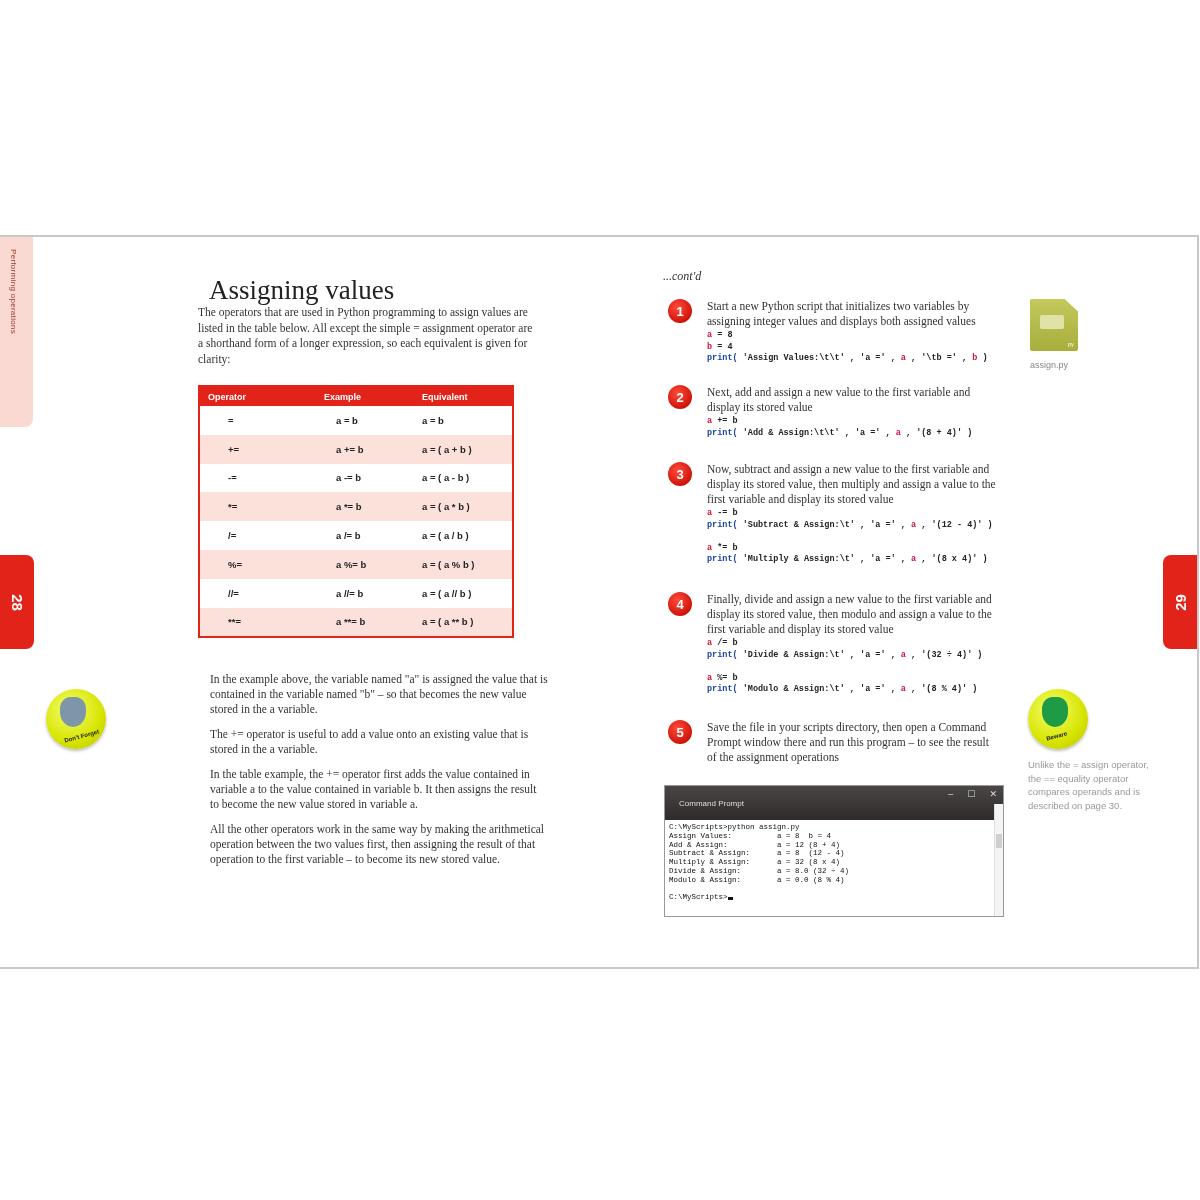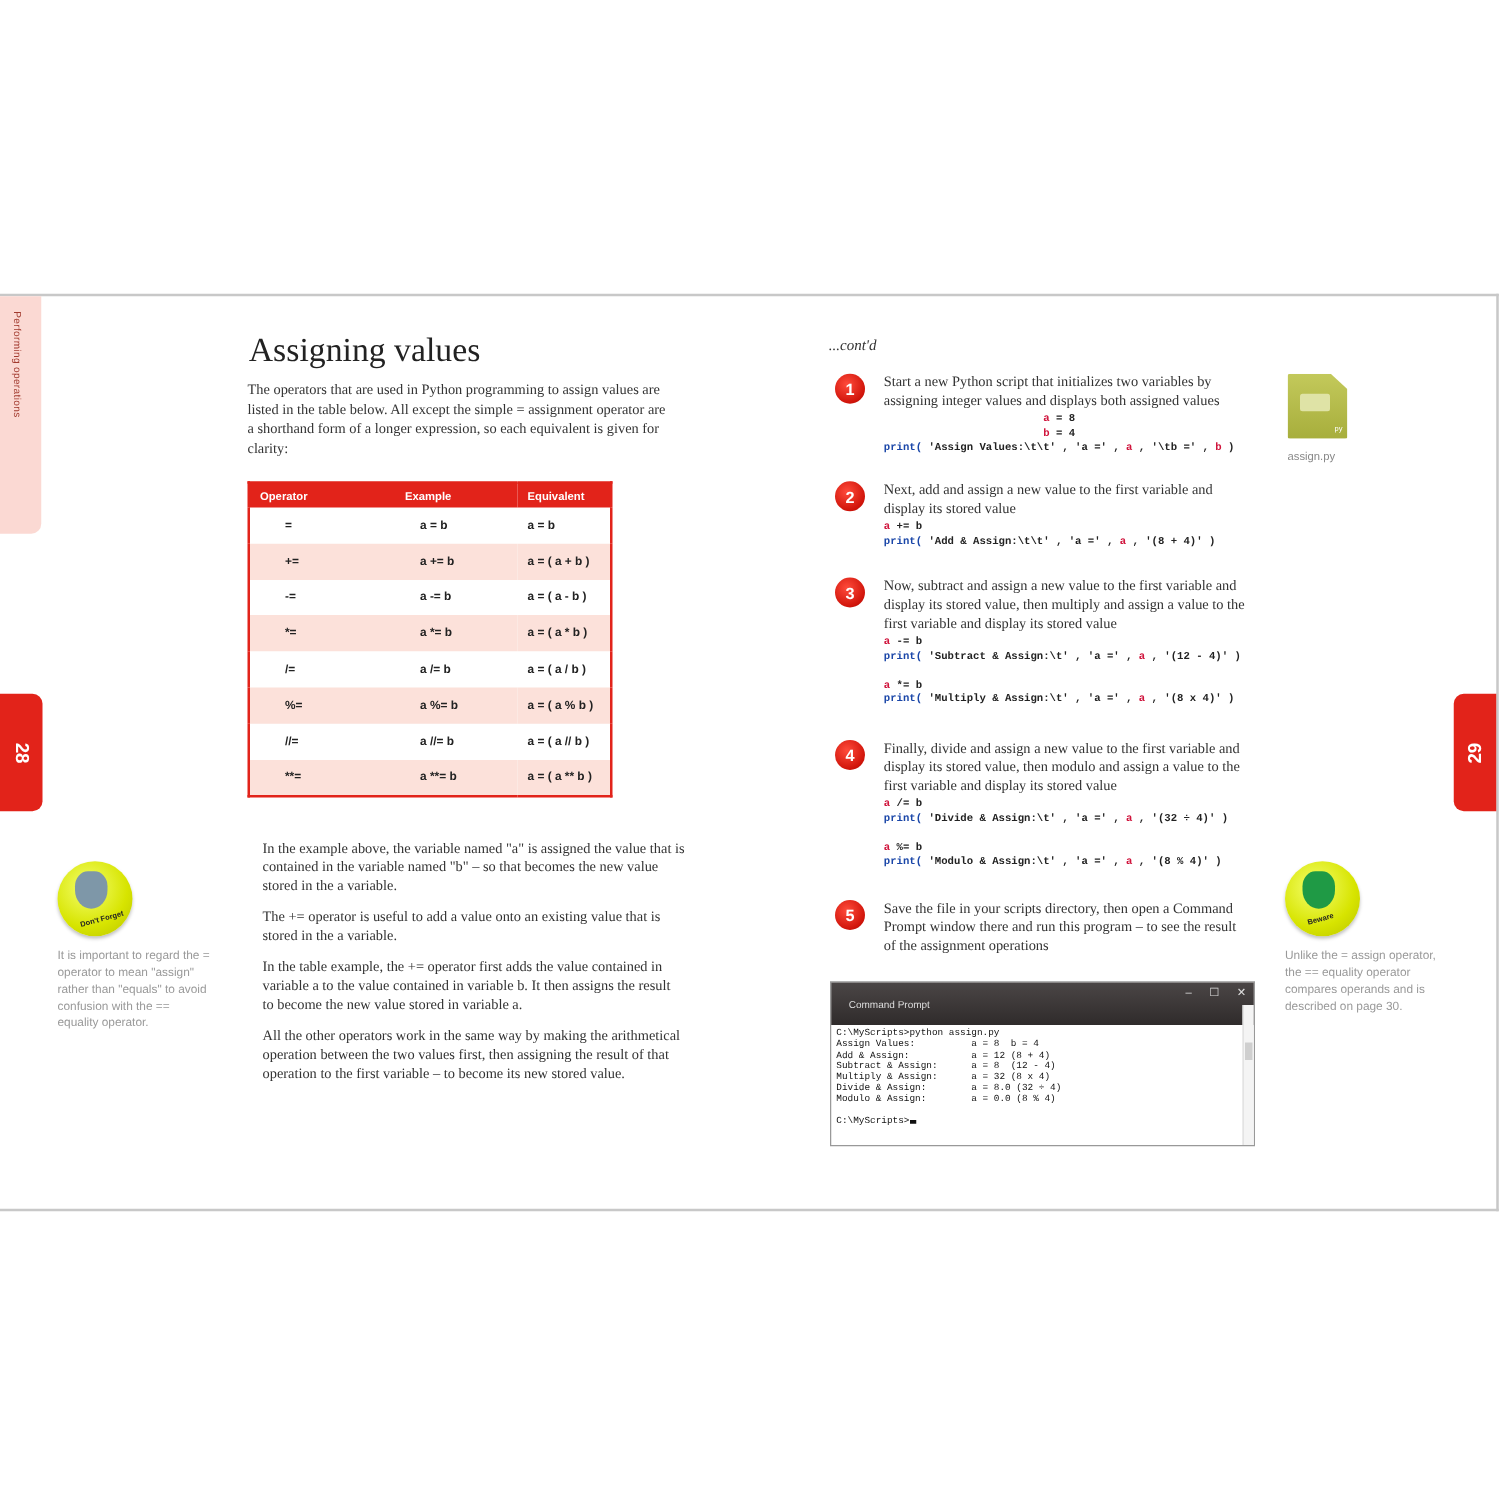--- a/index.html
+++ b/index.html
@@ -14,24 +14,24 @@
               font-family:"Liberation Sans", sans-serif; font-size:8px; color:#a23a2e; letter-spacing:0.3px; }
   .page-num { position:absolute; width:34px; height:94px; background:#e2231a; color:#fff;
               font-family:"Liberation Sans", sans-serif; font-weight:bold; font-size:15px;
               display:flex; align-items:center; justify-content:center; }
   .page-num span { transform:rotate(90deg); display:inline-block; }
   .page-num.left { left:0; top:318px; border-radius:0 8px 8px 0; }
   .page-num.right { right:0; top:318px; border-radius:8px 0 0 8px; }
   .page-num.left span { transform:rotate(90deg); }
   .page-num.right span { transform:rotate(-90deg); }
 
-  h1 { position:absolute; left:197px; top:26px; margin:2px; font-weight:normal; font-size:27px; color:#222; }
+  h1 { position:absolute; left:197px; top:26px; margin:12px; font-weight:normal; font-size:27px; color:#222; }
   .intro { position:absolute; left:198px; top:68px; width:335px; font-size:11.5px; line-height:15.5px; margin:0; color:#333; }
 
-  table.ops { position:absolute; left:198px; top:148px; width:292px; border-collapse:collapse;
+  table.ops { position:absolute; left:198px; top:148px; width:316px; border-collapse:collapse;
               border:2px solid #e2231a; font-family:"Liberation Sans", sans-serif; font-size:9.5px; }
   table.ops th { background:#e2231a; color:#fff; text-align:left; font-weight:bold; height:19px; padding:0 8px; font-size:9px; }
   table.ops td { height:28.8px; padding:0 8px; color:#222; font-weight:bold; }
   table.ops tr:nth-child(even) td { background:#fce1da; }
   table.ops td.c1 { padding-left:28px; width:80px; }
   table.ops td.c2 { padding-left:20px; width:70px; }
 
   .body-text { position:absolute; left:198px; width:338px; font-size:11.5px; line-height:15px; color:#333; margin:12px; }
 
   .tip { position:absolute; font-family:"Liberation Sans", sans-serif; font-size:9.5px; line-height:13.5px; color:#999; width:125px; }
@@ -137,29 +137,28 @@
 
   <p class="body-text" style="top:423px">In the example above, the variable named "a" is assigned the value that is contained in the variable named "b" – so that becomes the new value stored in the a variable.</p>
   <p class="body-text" style="top:518px">In the table example, the += operator first adds the value contained in variable a to the value contained in variable b. It then assigns the result to become the new value stored in variable a.</p>
   <p class="body-text" style="top:478px">The += operator is useful to add a value onto an existing value that is stored in the a variable.</p>
   <p class="body-text" style="top:573px">All the other operators work in the same way by making the arithmetical operation between the two values first, then assigning the result of that operation to the first variable – to become its new stored value.</p>
 
   <div class="badge" style="left:46px;top:452px">
     <div class="inner" style="background:#7e97a8"></div>
     <div class="lbl">Don't Forget</div>
   </div>
-  <div class="tip" style="left:46px;top:521px">It is important to regard the = operator to mean "assign" rather than "equals" to avoid confusion with the == equality operator.</div>
 
   <div class="contd">...cont'd</div>
 
   <div id="steps">
       <div class="step" style="top: 62px;">
         <div class="num">1</div>
         <p class="txt">Start a new Python script that initializes two variables by assigning integer values and displays both assigned values</p>
-        <div class="code code-block" style="top: 31px; text-align: center;"><div><span class="var">a</span><span> = 8</span></div><div><span class="var">b</span><span> = 4</span></div><div><span class="kw">print(</span><span> 'Assign Values:\t\t' , 'a =' , </span><span class="var">a</span><span> , '\tb =' , </span><span class="var">b</span><span> )</span></div></div>
+        <div class="code code-block" style="top: 31px;"><div><span class="var">a</span><span> = 8</span></div><div><span class="var">b</span><span> = 4</span></div><div><span class="kw">print(</span><span> 'Assign Values:\t\t' , 'a =' , </span><span class="var">a</span><span> , '\tb =' , </span><span class="var">b</span><span> )</span></div></div>
       </div>
       <div class="step" style="top: 148px;">
         <div class="num">2</div>
         <p class="txt">Next, add and assign a new value to the first variable and display its stored value</p>
         <div class="code code-block" style="top: 31px;"><div><span class="var">a</span><span> += b</span></div><div><span class="kw">print(</span><span> 'Add &amp; Assign:\t\t' , 'a =' , </span><span class="var">a</span><span> , '(8 + 4)' )</span></div></div>
       </div>
       <div class="step" style="top: 225px;">
         <div class="num">3</div>
         <p class="txt">Now, subtract and assign a new value to the first variable and display its stored value, then multiply and assign a value to the first variable and display its stored value</p>
         <div class="code code-block" style="top: 46px;"><div><span class="var">a</span><span> -= b</span></div><div><span class="kw">print(</span><span> 'Subtract &amp; Assign:\t' , 'a =' , </span><span class="var">a</span><span> , '(12 - 4)' )</span></div><div>&nbsp;</div><div><span class="var">a</span><span> *= b</span></div><div><span class="kw">print(</span><span> 'Multiply &amp; Assign:\t' , 'a =' , </span><span class="var">a</span><span> , '(8 x 4)' )</span></div></div>

